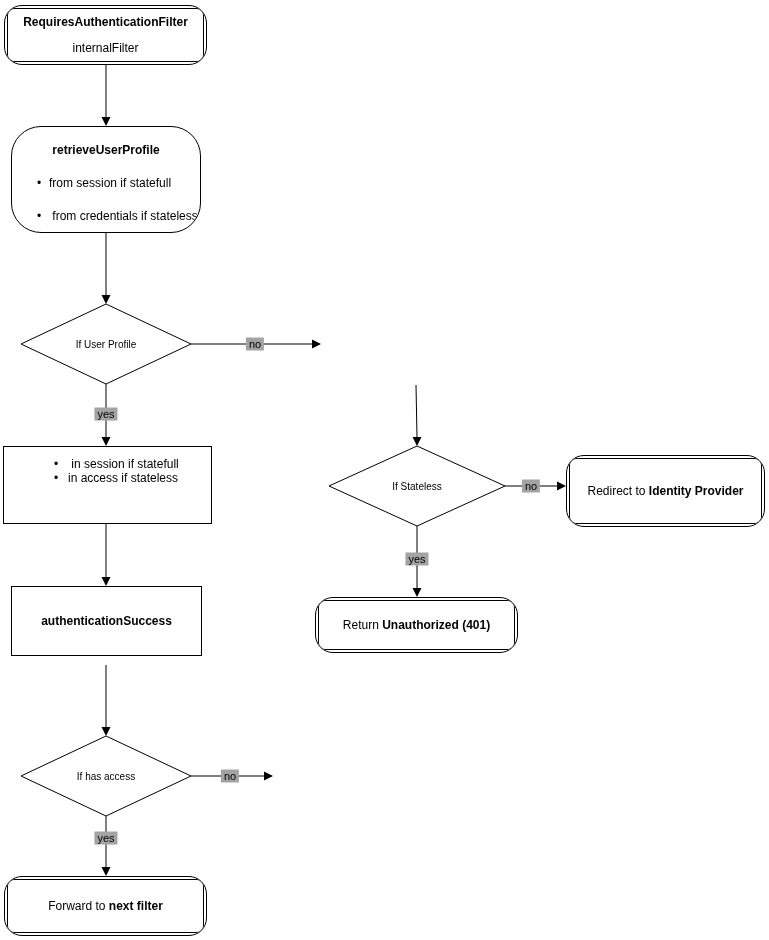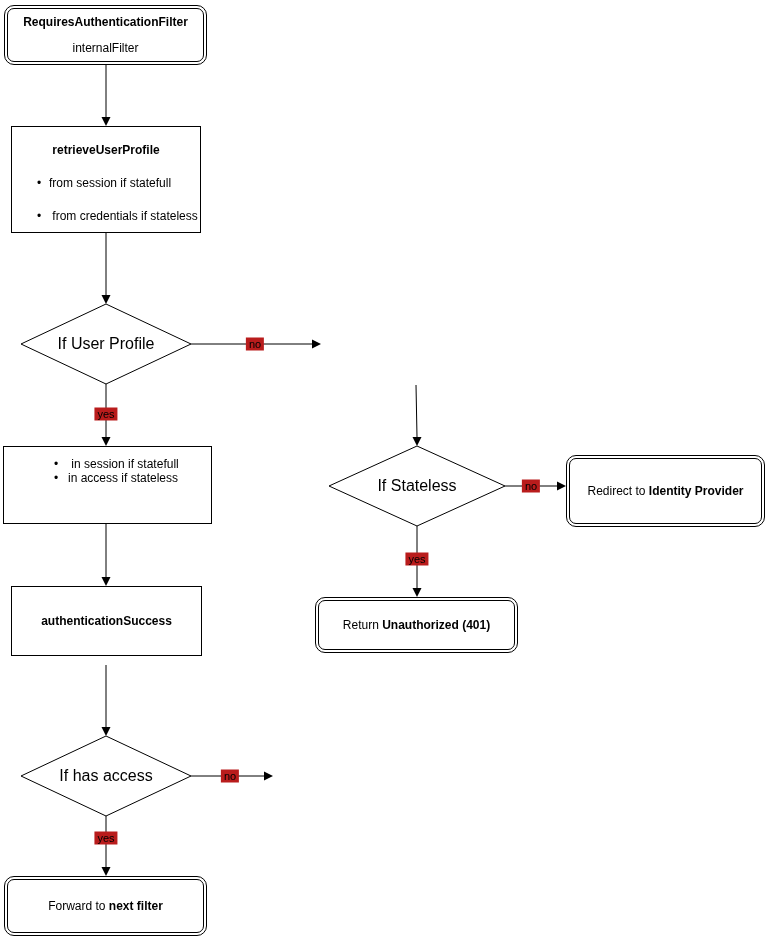--- a/index.html
+++ b/index.html
@@ -7,21 +7,21 @@
     position:relative; width:769px; height:940px; background:#ffffff;
     font-family:"Liberation Sans","DejaVu Sans",sans-serif; color:#000;
   }
   svg.layer { position:absolute; left:0; top:0; z-index:1; }
   svg.layer line { stroke:#000000; stroke-width:1; }
   svg.layer polygon.diamond { fill:#ffffff; stroke:#000000; stroke-width:1; }
   svg.layer path.arrow { fill:#000000; stroke:none; }
 
   .node { position:absolute; z-index:2; box-sizing:border-box; background:#ffffff; font-size:12px; overflow:hidden; }
   .rect { border:1px solid #000; display:flex; align-items:center; justify-content:center; text-align:center; }
-  .double { border:1px solid #000; border-radius:10px; padding:2px; }
+  .double { border:1px solid #000; border-radius:18px; padding:2px; }
   .double .inner {
     width:100%; height:100%; box-sizing:border-box; border:1.5px solid #000; border-radius:7px;
     display:flex; flex-direction:column; align-items:center; justify-content:center; text-align:center; gap:12px;
   }
   .b { font-weight:bold; }
 
   .list { border:1px solid #000; display:block; text-align:left; }
   .list .title { text-align:center; font-weight:bold; line-height:14px; }
   .bullet-row { position:relative; white-space:pre; line-height:14px; }
   .bullet-row::before { content:"\2022"; position:absolute; top:0; }
@@ -30,25 +30,25 @@
   .retrieve-list .title { margin-bottom:16px; }
   .retrieve-list .bullet-row { margin-bottom:12px; padding-left:37px;margin-top:19px; }
   .retrieve-list .bullet-row::before { left:25px; }
 
   .save-list { padding-top:10px; }
   .save-list .title { margin-bottom:14px; }
   .save-list .bullet-row { padding-left:64px; }
   .save-list .bullet-row::before { left:50px; }
 
   .diamond-label {
-    position:absolute; z-index:2; transform:translate(-50%,-50%); font-size:16px; white-space:nowrap;
+    position:absolute; z-index:2; transform:translate(-50%,-50%); font-size:10px; white-space:nowrap;
   }
   .edge-label {
     position:absolute; z-index:3; transform:translate(-50%,-50%); font-size:11px; line-height:13px;
-    background:#b91c1c; padding:0 3px; white-space:nowrap;
+    background:#a3a3a3; padding:0 3px; white-space:nowrap;
   }
 </style>
 </head>
 <body>
 
 <div class="canvas">
 
   <svg class="layer" width="769" height="940" viewBox="0 0 769 940">
 
     <line x1="106" y1="65" x2="106" y2="117"></line>
@@ -89,21 +89,21 @@
     <polygon class="diamond" points="106,736 191,776 106,816 21,776"></polygon>
   </svg>
 
   <div class="node double" style="left:4px; top:5px; width:203px; height:60px;">
     <div class="inner">
       <div class="b">RequiresAuthenticationFilter</div>
       <div>internalFilter</div>
     </div>
   </div>
 
-  <div class="node list retrieve-list" style="left:11px; top:126px; width:190px; height:107px;">
+  <div class="node list retrieve-list" style="left:11px; top:126px; width:190px; height:107px;border-radius:30px;">
     <div class="title">retrieveUserProfile</div>
     <div class="bullet-row"><span>from session if statefull</span></div>
     <div class="bullet-row"><span> from credentials if stateless</span></div>
   </div>
 
 
   <div class="node list save-list" style="left:3px; top:446px; width:209px; height:78px;">
     <div class="bullet-row"><span> in session if statefull</span></div>
     <div class="bullet-row"><span>in access if stateless</span></div>
   </div>

